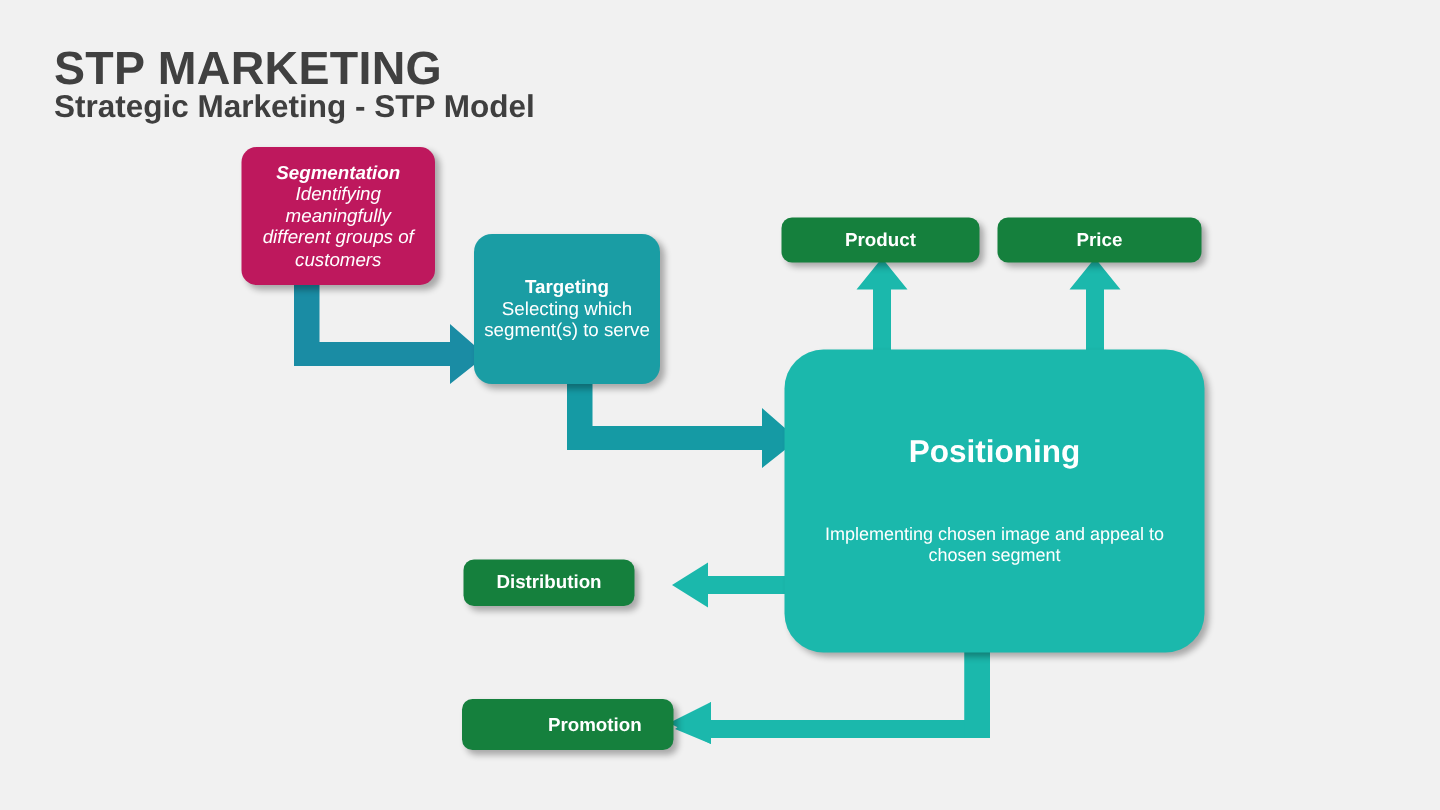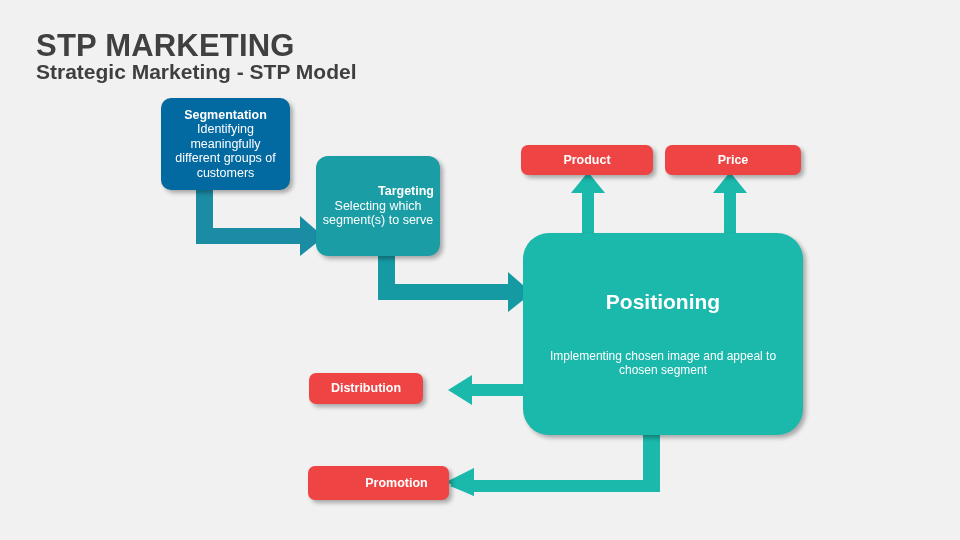--- a/index.html
+++ b/index.html
@@ -61,58 +61,58 @@
     font-weight: normal;
     line-height: 1.16;
   }
 
   
   #node-segmentation {
     left: 161px;
     top: 98px;
     width: 129px;
     height: 92px;
-    background: #0369a1;
+    background: #be185d;
     border-radius: 10px;
     padding: 16px 6px;
+    font-style: italic;
   }
   #node-segmentation .node-title { font-size: 12.5px; }
   #node-segmentation .node-desc  { font-size: 12.5px; }
 
   
   #node-targeting {
     left: 316px;
     top: 156px;
     width: 124px;
     height: 100px;
     background: #1a9da4;
     border-radius: 12px;
     padding: 4px 6px;
-    align-items: flex-end;
   }
   #node-targeting .node-title { font-size: 12.5px; }
   #node-targeting .node-desc  { font-size: 12.5px; }
 
   
   #node-positioning {
     left: 523px;
     top: 233px;
     width: 280px;
     height: 202px;
     background: #1bb8ac;
     border-radius: 26px;
     padding: 6px 10px;
     gap: 34px;
   }
   #node-positioning .node-title { font-size: 21px; margin-bottom: 1px; }
   #node-positioning .node-desc  { font-size: 12px; }
 
   
   .node-mix {
-    background: #ef4444;
+    background: #15803d;
     border-radius: 7px;
     text-align: center;
   }
   .node-mix .node-title { font-size: 12.5px; }
 
   #node-product      { left: 521px; top: 145px; width: 132px; height: 30px; }
   #node-price        { left: 665px; top: 145px; width: 136px; height: 30px; }
   #node-distribution { left: 309px; top: 373px; width: 114px; height: 31px; }
   #node-promotion    { left: 308px; top: 466px; width: 141px; height: 34px; padding-left: 36px; }
 

